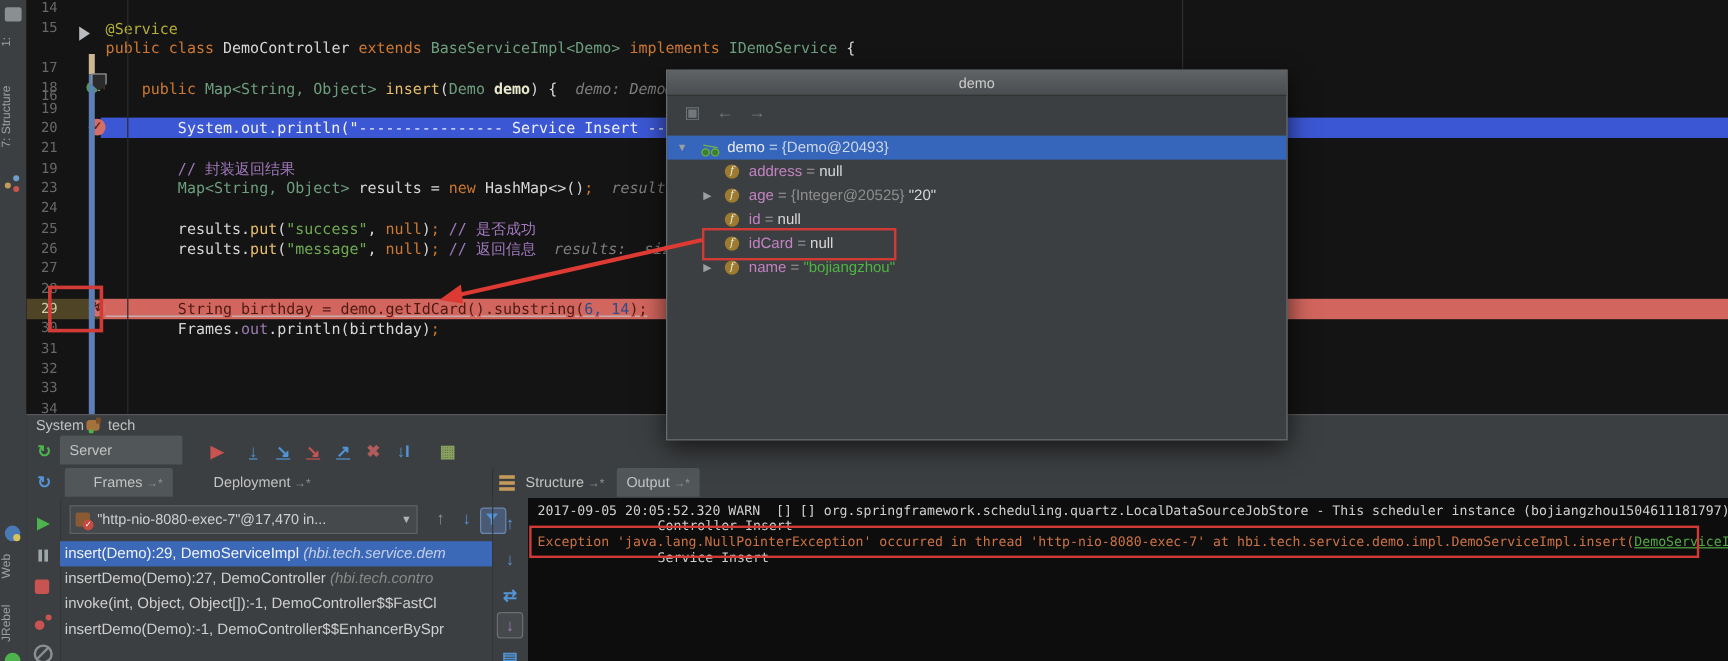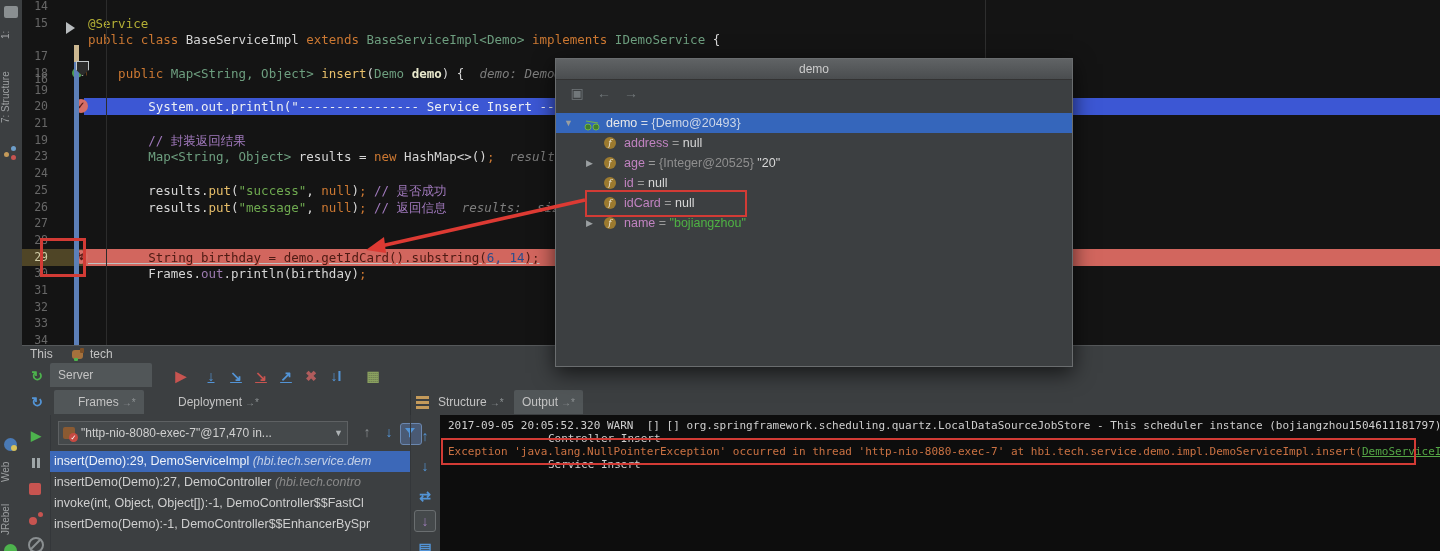--- a/index.html
+++ b/index.html
@@ -91,21 +91,21 @@
     <div class="vlabel" style="top:452px;height:40px;">Web</div>
     <div class="vlabel" style="top:496px;height:46px;">JRebel</div>
     <div class="abs" style="left:4px;top:544px;width:13px;height:13px;border-radius:50%;background:#4db34d;"></div>
   </div>
 
   <div id="editor" class="abs">
     <div class="abs margin-guide"></div>
     <div id="code-rows">
         <div class="code-row" style="top: -2px;"><span style="padding-left: 4px;"></span></div>
         <div class="code-row" style="top: 14.71px;"><span style="padding-left: 4px;"><span class="tk-ann">@Service</span></span></div>
-        <div class="code-row" style="top: 31.42px;"><span style="padding-left: 4px;"><span class="tk-kw">public class </span><span class="tk-pl">BaseServiceImpl </span><span class="tk-kw">extends </span><span class="tk-cls">BaseServiceImpl&lt;Demo&gt; </span><span class="tk-kw">implements </span><span class="tk-cls">IDemoService </span><span class="tk-pl">{</span></span></div>
+        <div class="code-row" style="top: 31.42px;"><span style="padding-left: 4px;"><span class="tk-kw">public class </span><span class="tk-pl">DemoController </span><span class="tk-kw">extends </span><span class="tk-cls">BaseServiceImpl&lt;Demo&gt; </span><span class="tk-kw">implements </span><span class="tk-cls">IDemoService </span><span class="tk-pl">{</span></span></div>
         <div class="code-row" style="top: 48.13px;"><span style="padding-left: 4px;"></span></div>
         <div class="code-row" style="top: 64.84px;"><span style="padding-left: 4px;"><span class="tk-pl">    </span><span class="tk-kw">public </span><span class="tk-cls">Map&lt;String, Object&gt; </span><span class="tk-fn">insert</span><span class="tk-pl">(</span><span class="tk-cls">Demo </span><span class="tk-bold">demo</span><span class="tk-pl">) {  </span><span class="tk-hint">demo: Demo@</span></span></div>
         <div class="code-row" style="top: 81.55px;"><span style="padding-left: 4px;"></span></div>
         <div class="code-row hl-exec" style="top: 98.26px;"><span style="padding-left: 4px;"><span class="tk-ex">        System.out.println("---------------- Service Insert ---</span></span></div>
         <div class="code-row" style="top: 114.97px;"><span style="padding-left: 4px;"></span></div>
         <div class="code-row" style="top: 131.68px;"><span style="padding-left: 4px;"><span class="tk-pl">        </span><span class="tk-cmt">// 封装返回结果</span></span></div>
         <div class="code-row" style="top: 148.39px;"><span style="padding-left: 4px;"><span class="tk-pl">        </span><span class="tk-cls">Map&lt;String, Object&gt; </span><span class="tk-pl">results = </span><span class="tk-kw">new </span><span class="tk-pl">HashMap&lt;&gt;()</span><span class="tk-kw">;</span><span class="tk-pl">  </span><span class="tk-hint">results</span></span></div>
         <div class="code-row" style="top: 165.1px;"><span style="padding-left: 4px;"></span></div>
         <div class="code-row" style="top: 181.81px;"><span style="padding-left: 4px;"><span class="tk-pl">        results.</span><span class="tk-fn">put</span><span class="tk-pl">(</span><span class="tk-str">"success"</span><span class="tk-pl">, </span><span class="tk-kw">null</span><span class="tk-pl">)</span><span class="tk-kw">;</span><span class="tk-pl"> </span><span class="tk-cmt">// 是否成功</span></span></div>
         <div class="code-row" style="top: 198.52px;"><span style="padding-left: 4px;"><span class="tk-pl">        results.</span><span class="tk-fn">put</span><span class="tk-pl">(</span><span class="tk-str">"message"</span><span class="tk-pl">, </span><span class="tk-kw">null</span><span class="tk-pl">)</span><span class="tk-kw">;</span><span class="tk-pl"> </span><span class="tk-cmt">// 返回信息</span><span class="tk-hint">  results:  siz</span></span></div>
@@ -190,21 +190,21 @@
       </div>
 
     <div class="abs" style="left:52px;top:45px;width:5px;height:17px;background:#ccb790;"></div>
     <div class="abs" style="left:52px;top:62px;width:5px;height:283px;background:#5c7fb8;"></div>
 
     <div class="abs" style="left:44px;top:22px;width:0;height:0;border-top:6px solid transparent;border-bottom:6px solid transparent;border-left:9px solid #b8bcbe;"></div>
     <div class="abs" style="left:54px;top:61px;width:11px;height:13px;background:#2b2b2b;border:1.5px solid #c3c8cb;clip-path:polygon(0 0,100% 0,100% 58%,50% 100%,0 58%);"></div>
   </div>
 
   <div id="dbg-header" class="abs">
-    <span class="abs" style="left:8px;top:1px;color:#c3c3c3;">This</span>
+    <span class="abs" style="left:8px;top:1px;color:#c3c3c3;">System</span>
     <span class="abs" style="left:50px;top:2px;width:13px;height:13px;">
       <span style="position:absolute;left:0;top:2px;width:11px;height:9px;background:#a5713c;border-radius:3px;"></span>
       <span style="position:absolute;left:8px;top:0;width:4px;height:5px;background:#7c4f26;border-radius:1px;"></span>
       <span style="position:absolute;left:2px;top:10px;width:4px;height:3px;background:#4db34d;border-radius:1px;"></span>
     </span>
     <span class="abs" style="left:68px;top:1px;color:#c3c3c3;">tech</span>
   </div>
 
   <div id="toolbar1" class="abs">
     <div class="tab tab-sel" style="left:28px;top:1px;width:86px;">Server</div>

